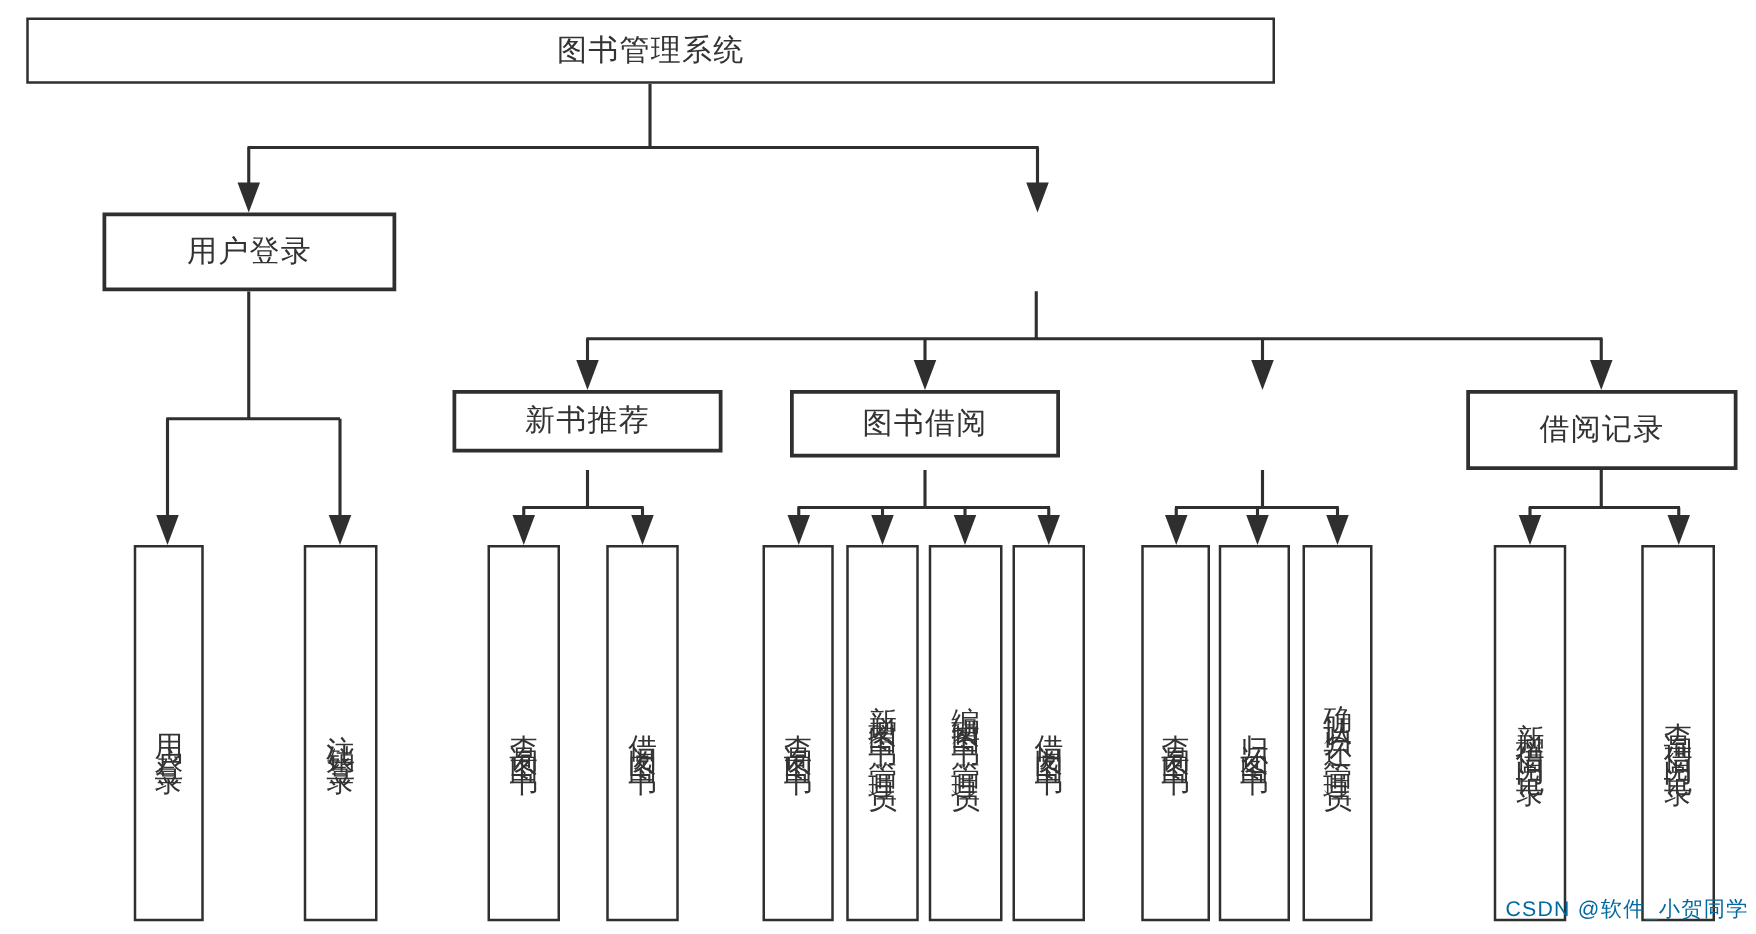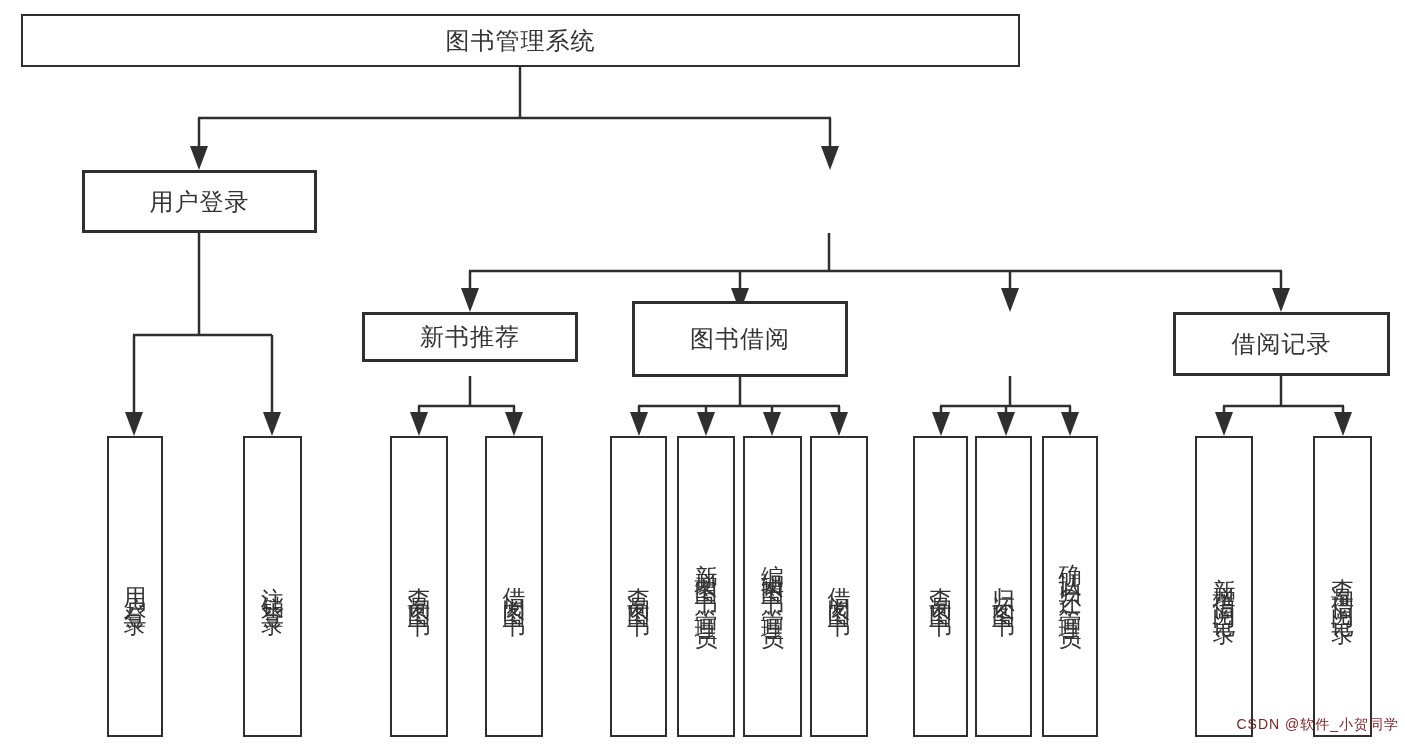--- a/index.html
+++ b/index.html
@@ -44,23 +44,23 @@
     border: 2px solid #2f2f2f;
     writing-mode: vertical-rl;
     text-orientation: mixed;
     letter-spacing: 9px;
     font-size: 23px;
   }
   .watermark {
     position: absolute;
     top: 716px;
     right: 6px;
-    font-size: 14px;
+    font-size: 17px;
     letter-spacing: 1px;
-    color: #7f1d1d;
+    color: #0369a1;
     white-space: nowrap;
     z-index: 5;
   }
 </style>
 </head>
 <body>
 
 <div id="canvas">
 
   <svg id="wires" viewBox="0 0 1405 747" xmlns="http://www.w3.org/2000/svg">
@@ -141,21 +141,21 @@
       <polygon points="1215,412 1233,412 1224,436"></polygon>
       <polygon points="1334,412 1352,412 1343,436"></polygon>
     </g>
   </svg>
 
   <div class="box h root" style="left:21px; top:14px; width:999px; height:53px">图书管理系统</div>
 
   <div class="box h" style="left:82px; top:170px; width:235px; height:63px">用户登录</div>
 
   <div class="box h" style="left:362px; top:312px; width:216px; height:50px">新书推荐</div>
-  <div class="box h" style="left:632px; top:301px; width:216px; height:76px">图书借阅</div>
+  <div class="box h" style="left:632px; top:312px; width:216px; height:54px">图书借阅</div>
   <div class="box h" style="left:1173px; top:312px; width:217px; height:64px">借阅记录</div>
 
   <div class="box v" style="left:107px; top:436px; width:56px; height:301px">用户登录</div>
   <div class="box v" style="left:243px; top:436px; width:59px; height:301px">注销登录</div>
 
   <div class="box v" style="left:390px; top:436px; width:58px; height:301px">查询图书</div>
   <div class="box v" style="left:485px; top:436px; width:58px; height:301px">借阅图书</div>
 
   <div class="box v" style="left:610px; top:436px; width:57px; height:301px">查询图书</div>
   <div class="box v" style="left:677px; top:436px; width:58px; height:301px">新增图书（管理员）</div>

